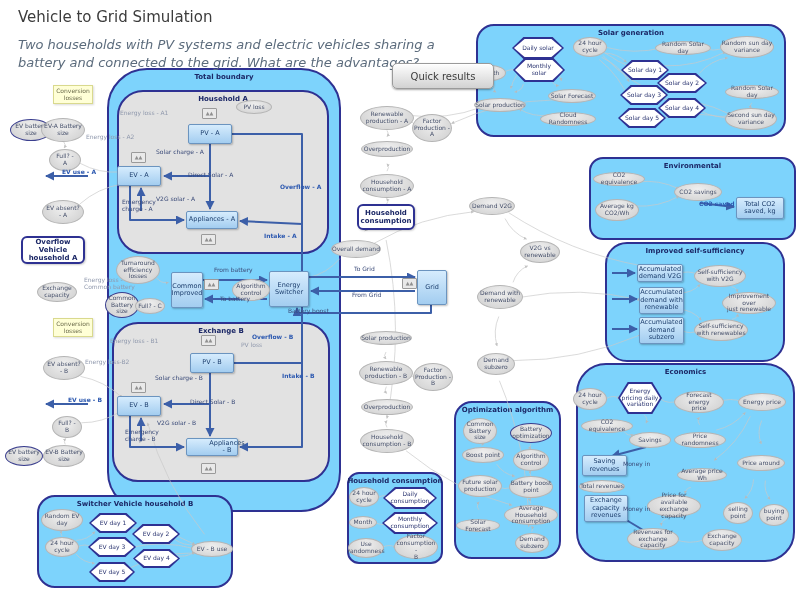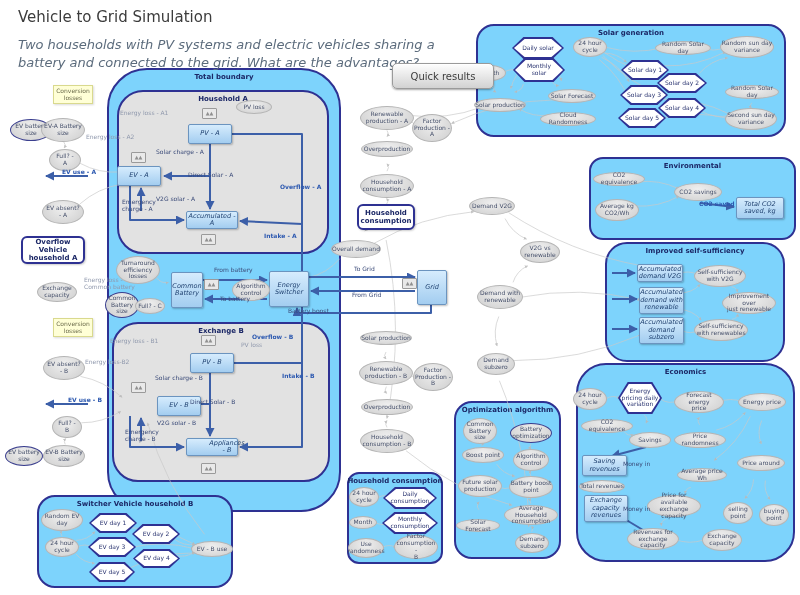--- a/index.html
+++ b/index.html
@@ -2,21 +2,21 @@
 <html><head>
 <meta charset="utf-8">
 <style>
   html,body{margin:0;padding:0;background:#fff;}
   body{width:800px;height:595px;position:relative;overflow:hidden;font-family:"DejaVu Sans",sans-serif;}
   #canvas{position:absolute;left:0;top:0;width:800px;height:595px;}
   .cluster{position:absolute;border:2px solid #2e3192;background:#7dd3fc;box-sizing:border-box;}
   .cluster.inner{background:#e2e2e2;}
   .cluster-label{position:absolute;top:3px;left:50%;transform:translateX(-50%);font-size:7px;font-weight:bold;color:#1b2766;white-space:nowrap;}
   .nd{position:absolute;box-sizing:border-box;display:flex;align-items:center;justify-content:center;text-align:center;white-space:pre-line;line-height:1.15;}
-  .nd-stock{background:linear-gradient(180deg,#d6ecfd 0%,#a3cdf0 100%);border:1px solid #6b94bf;border-radius:2px;box-shadow:1px 1px 2px rgba(0,0,0,.25);font-size:6.5px;color:#1d3f6e;font-style:italic;}
+  .nd-stock{background:linear-gradient(180deg,#d6ecfd 0%,#a3cdf0 100%);border:1px solid #6b94bf;border-radius:2px;box-shadow:1px 1px 2px rgba(0,0,0,.25);font-size:6.5px;color:#1d3f6e;}
   .nd-var{background:radial-gradient(ellipse at 50% 32%,#efefef 0%,#d3d3d3 85%);border:1px solid #b5b5b5;border-radius:50%;font-size:6px;color:#46506b;}
   .nd-varb{border:1.5px solid #3b3f8f;}
   .nd-text{background:#fff;border:2px solid #2e3192;border-radius:6px;font-size:7px;font-weight:bold;color:#1b2766;box-shadow:1px 1px 2px rgba(0,0,0,.2);}
   .nd-note{background:#ffffd6;border:1px solid #d9d98e;font-size:6px;color:#6b6b4a;box-shadow:1px 1px 2px rgba(0,0,0,.15);}
   .hexo{position:absolute;}
   .hexbg{position:absolute;inset:0;background:#2e3192;clip-path:polygon(22% 0,78% 0,100% 50%,78% 100%,22% 100%,0 50%);}
   .hexin{position:absolute;inset:2px;background:#fff;clip-path:polygon(22% 0,78% 0,100% 50%,78% 100%,0% 50%,22% 0);clip-path:polygon(22% 0,78% 0,100% 50%,78% 100%,22% 100%,0 50%);}
   .hextx{position:absolute;inset:0;display:flex;align-items:center;justify-content:center;font-size:6px;color:#2a3470;text-align:center;white-space:pre-line;line-height:1.1;}
   .lab{position:absolute;font-size:6px;white-space:pre-line;line-height:1.15;}
   .lab-b{color:#2d59b0;font-weight:bold;}
@@ -187,26 +187,26 @@
       <path d="M431,305 L431,313 L297,313 L297,308" fill="none" stroke="#3c5fa8" stroke-width="2" stroke-linejoin="round" marker-end="url(#mb)"></path>
       <path d="M700,203 L734,207" fill="none" stroke="#3c5fa8" stroke-width="2" stroke-linejoin="round" marker-end="url(#mb)"></path>
       <path d="M612,273 L635,273" fill="none" stroke="#3c5fa8" stroke-width="2" stroke-linejoin="round" marker-end="url(#mb)"></path>
       <path d="M612,299 L637,299" fill="none" stroke="#3c5fa8" stroke-width="2" stroke-linejoin="round" marker-end="url(#mb)"></path>
       <path d="M612,329 L637,329" fill="none" stroke="#3c5fa8" stroke-width="2" stroke-linejoin="round" marker-end="url(#mb)"></path>
       <path d="M646,447 L612,456" fill="none" stroke="#3c5fa8" stroke-width="2" stroke-linejoin="round" marker-end="url(#mb)"></path>
       <path d="M643,530 L613,512" fill="none" stroke="#3c5fa8" stroke-width="2" stroke-linejoin="round" marker-end="url(#mb)"></path>
     </svg>
     <div class="nd nd-stock" style="left: 188px; top: 124px; width: 44px; height: 20px;">PV - A</div>
     <div class="nd nd-stock" style="left: 117px; top: 166px; width: 44px; height: 20px;">EV - A</div>
-    <div class="nd nd-stock" style="left: 186px; top: 211px; width: 52px; height: 18px;">Accumulated - A</div>
+    <div class="nd nd-stock" style="left: 186px; top: 211px; width: 52px; height: 18px;">Appliances - A</div>
     <div class="nd nd-stock" style="left: 190px; top: 353px; width: 44px; height: 20px;">PV - B</div>
-    <div class="nd nd-stock" style="left: 117px; top: 396px; width: 44px; height: 20px; margin-left: 40px;">EV - B</div>
+    <div class="nd nd-stock" style="left: 117px; top: 396px; width: 44px; height: 20px;">EV - B</div>
     <div class="nd nd-stock" style="left: 186px; top: 438px; width: 52px; height: 18px; padding-left: 30px;">Appliances - B</div>
     <div class="nd nd-stock" style="left: 171px; top: 272px; width: 32px; height: 36px;">Common
-Battery</div>
+Improved</div>
     <div class="nd nd-stock" style="left: 269px; top: 271px; width: 40px; height: 36px;">Energy
 Switcher</div>
     <div class="nd nd-stock" style="left: 417px; top: 270px; width: 30px; height: 35px;">Grid</div>
     <div class="nd nd-stock" style="left: 736px; top: 197px; width: 48px; height: 22px;">Total CO2
 saved, kg</div>
     <div class="nd nd-stock" style="left: 637px; top: 264px; width: 46px; height: 18px;">Accumulated
 demand V2G</div>
     <div class="nd nd-stock" style="left: 639px; top: 287px; width: 45px; height: 27px;">Accumulated
 demand with
 renewable</div>

